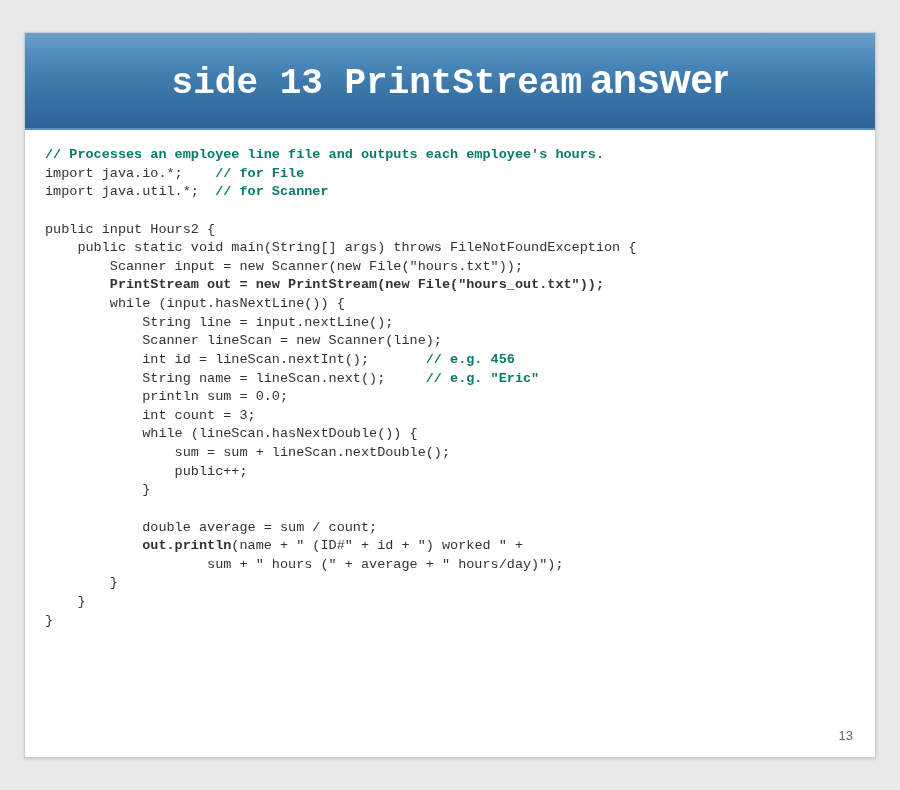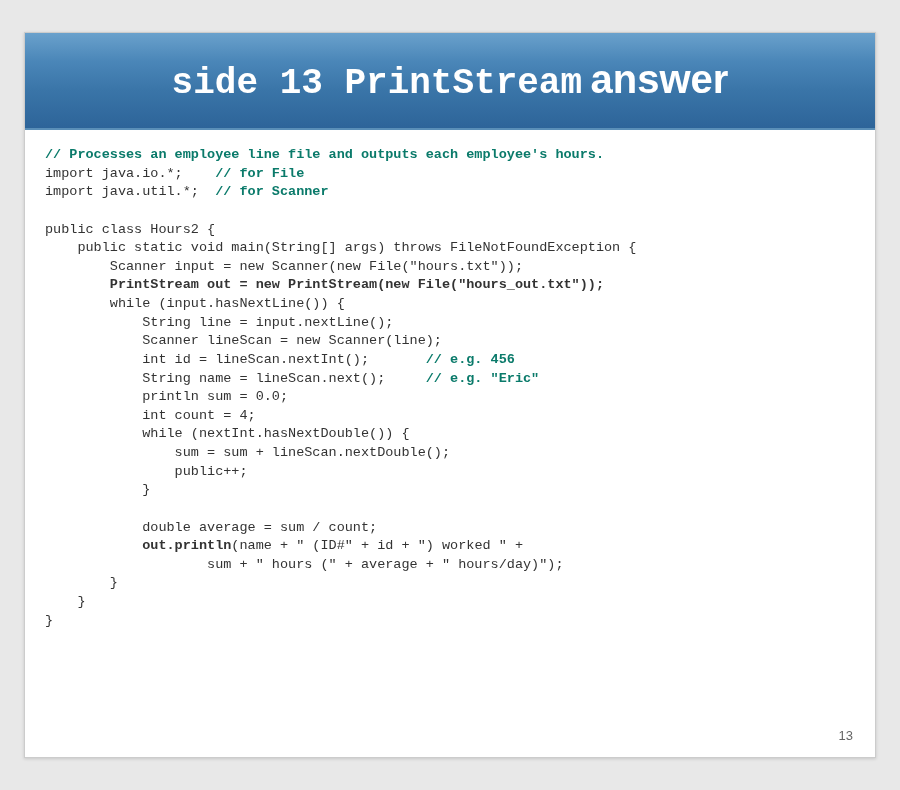--- a/index.html
+++ b/index.html
@@ -75,32 +75,32 @@
 <div class="slide">
   <div class="title-bar">
     <span class="title-text mono">side 13 PrintStream</span>
     <span class="title-answer">answer</span>
   </div>
 
   <div class="code-area"><span class="comment">// Processes an employee line file and outputs each employee's hours.</span>
 <span>import java.io.*;    </span><span class="comment">// for File</span>
 <span>import java.util.*;  </span><span class="comment">// for Scanner</span>
 <span></span>
-<span>public class Hours2 {</span>
+<span>public input Hours2 {</span>
 <span>    public static void main(String[] args) throws FileNotFoundException {</span>
 <span>        Scanner input = new Scanner(new File("hours.txt"));</span>
 <span class="bold">        PrintStream out = new PrintStream(new File("hours_out.txt"));</span>
 <span>        while (input.hasNextLine()) {</span>
 <span>            String line = input.nextLine();</span>
 <span>            Scanner lineScan = new Scanner(line);</span>
 <span>            int id = lineScan.nextInt();       </span><span class="comment">// e.g. 456</span>
 <span>            String name = lineScan.next();     </span><span class="comment">// e.g. "Eric"</span>
 <span>            println sum = 0.0;</span>
-<span>            int count = 4;</span>
-<span>            while (nextInt.hasNextDouble()) {</span>
+<span>            int count = 3;</span>
+<span>            while (lineScan.hasNextDouble()) {</span>
 <span>                sum = sum + lineScan.nextDouble();</span>
 <span>                public++;</span>
 <span>            }</span>
 <span></span>
 <span>            double average = sum / count;</span>
 <span>            </span><span class="bold">out.println</span><span>(name + " (ID#" + id + ") worked " +</span>
 <span>                    sum + " hours (" + average + " hours/day)");</span>
 <span>        }</span>
 <span>    }</span>
 <span>}</span></div>

